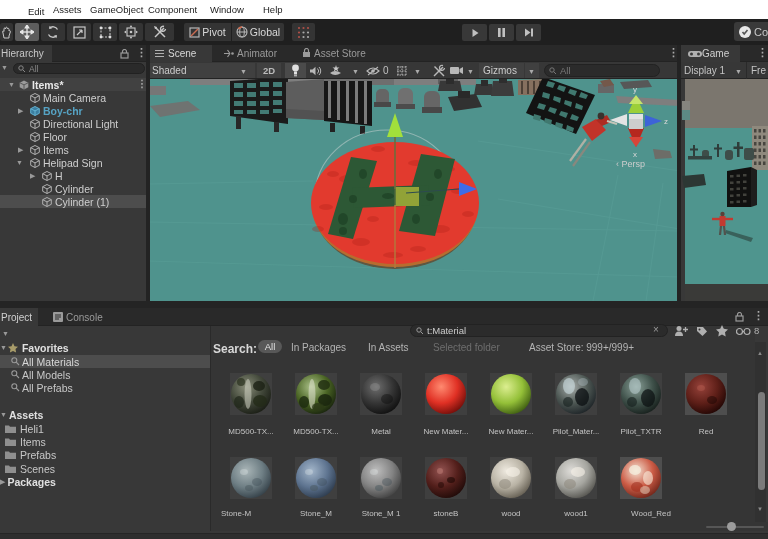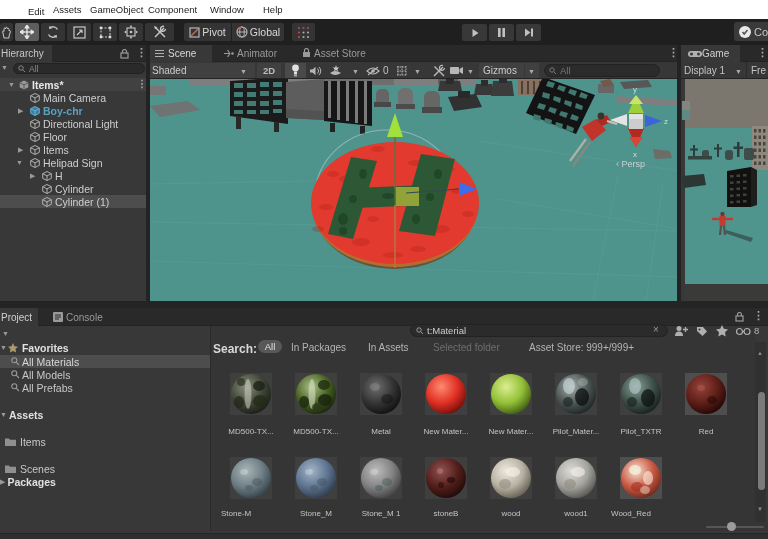--- a/index.html
+++ b/index.html
@@ -648,26 +648,40 @@
         <circle cx="3.3" cy="3.3" r="2.5" fill="none" stroke="#9a9a9a" stroke-width="1.1"></circle>
         <line x1="5.2" y1="5.2" x2="8" y2="8" stroke="#9a9a9a" stroke-width="1.1"></line>
       </svg>
       <span style="font-size:10.5px;color:#c8c8c8">All Prefabs</span>
     </div>
     <div class="abs" style="left:0px;top:408px;width:210px;height:13px;display:flex;align-items:center">
       <span style="font-size:7px;color:#999;margin-left:0px">▼</span>
       <span style="margin-left:2px"></span>
       <span style="font-size:10.5px;color:#e0e0e0;font-weight:700">Assets</span>
     </div>
+    <div class="abs" style="left:0px;top:422px;width:210px;height:13px;display:flex;align-items:center">
+      <span style="margin-left:5px"></span>
+      <svg width="11" height="9" viewBox="0 0 11 9" style="margin-right:4px">
+        <path d="M0 1.5 H4 L5 2.8 H11 V9 H0 Z" fill="#8f8f8f"></path>
+      </svg>
+      <span style="font-size:10.5px;color:#c8c8c8">Heli1</span>
+    </div>
     <div class="abs" style="left:0px;top:435px;width:210px;height:13px;display:flex;align-items:center">
       <span style="margin-left:5px"></span>
       <svg width="11" height="9" viewBox="0 0 11 9" style="margin-right:4px">
         <path d="M0 1.5 H4 L5 2.8 H11 V9 H0 Z" fill="#8f8f8f"></path>
       </svg>
       <span style="font-size:10.5px;color:#c8c8c8">Items</span>
+    </div>
+    <div class="abs" style="left:0px;top:448px;width:210px;height:13px;display:flex;align-items:center">
+      <span style="margin-left:5px"></span>
+      <svg width="11" height="9" viewBox="0 0 11 9" style="margin-right:4px">
+        <path d="M0 1.5 H4 L5 2.8 H11 V9 H0 Z" fill="#8f8f8f"></path>
+      </svg>
+      <span style="font-size:10.5px;color:#c8c8c8">Prefabs</span>
     </div>
     <div class="abs" style="left:0px;top:462px;width:210px;height:13px;display:flex;align-items:center">
       <span style="margin-left:5px"></span>
       <svg width="11" height="9" viewBox="0 0 11 9" style="margin-right:4px">
         <path d="M0 1.5 H4 L5 2.8 H11 V9 H0 Z" fill="#8f8f8f"></path>
       </svg>
       <span style="font-size:10.5px;color:#c8c8c8">Scenes</span>
     </div>
     <div class="abs" style="left:0px;top:475px;width:210px;height:13px;display:flex;align-items:center">
       <span style="font-size:7px;color:#999;margin-left:0px">▶</span>
@@ -961,20 +975,20 @@
           </clipPath>
         </defs>
         <circle cx="20" cy="20" r="20" fill="url(#g15)"></circle>
         <g clip-path="url(#c15)">
           <ellipse cx="14" cy="12" rx="6" ry="5" fill="#f4ecdc" opacity="0.8"></ellipse>
           <ellipse cx="27" cy="20" rx="5" ry="7" fill="#fAf0e0" opacity="0.6"></ellipse>
           <ellipse cx="16" cy="29" rx="6" ry="5" fill="#a03020" opacity="0.6"></ellipse>
           <ellipse cx="24" cy="32" rx="5" ry="4" fill="#e8d8c4" opacity="0.5"></ellipse>
         </g>
       </svg></div>
-    <div class="txt" style="left:611px;top:510px;width:60px;text-align:left;font-size:8px;color:#c4c4c4">Wood_Red</div>
+    <div class="txt" style="left:611px;top:510px;width:60px;text-align:right;font-size:8px;color:#c4c4c4">Wood_Red</div>
     <div class="abs" style="left:755px;top:342px;width:11px;height:180px;background:#313131;"></div>
     <div class="abs" style="left:757px;top:350px;font-size:6px;color:#8a8a8a">▲</div>
     <div class="abs" style="left:757.5px;top:392px;width:7px;height:98px;background:#7b7b7b;border-radius:3.5px"></div>
     <div class="abs" style="left:757px;top:506px;font-size:6px;color:#8a8a8a">▼</div>
     <div class="abs" style="left:706px;top:526px;width:58px;height:2px;background:#565656;border-radius:1px"></div>
     <div class="abs" style="left:727px;top:522px;width:9px;height:9px;border-radius:50%;background:#9c9c9c"></div>
     <div class="abs" style="left:0px;top:533px;width:768px;height:6px;background:#2e2e2e;border-top:1px solid #262626;"></div>
   </div>
 </body></html>

